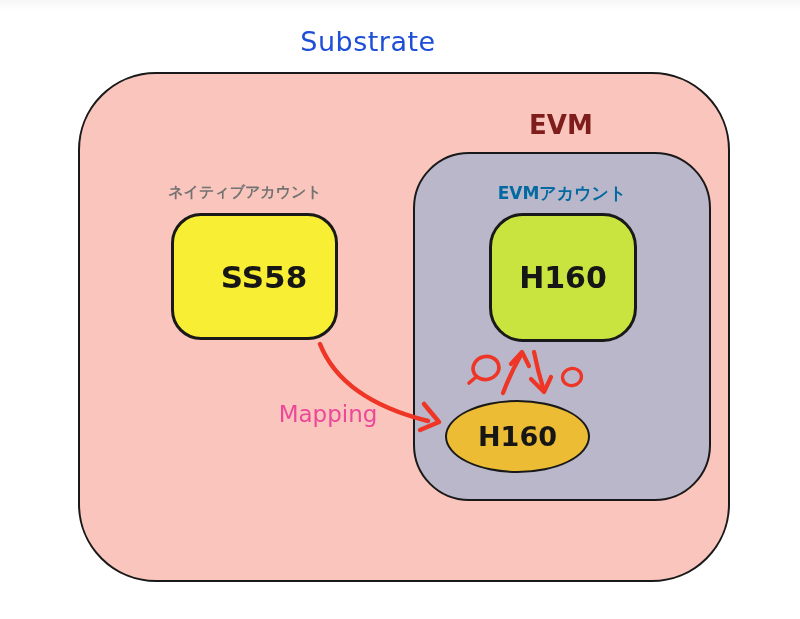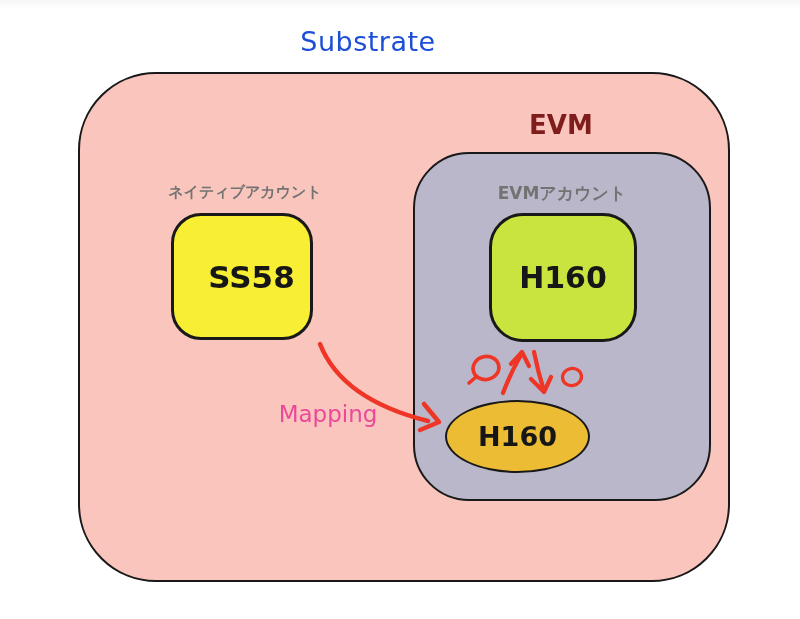--- a/index.html
+++ b/index.html
@@ -23,37 +23,37 @@
   .substrate-container {
     position: absolute; left: 78px; top: 72px; width: 652px; height: 510px;
     background: #f9c5bd; border: 2.5px solid #191919; border-radius: 78px;
     box-sizing: border-box;
   }
   .native-account-label {
     position: absolute; left: 160px; top: 183px; width: 170px;
     text-align: center; font-size: 15px; font-weight: bold; color: #737373;
   }
   .ss58-box {
-    position: absolute; left: 171px; top: 213px; width: 142px; height: 127px;
+    position: absolute; left: 171px; top: 213px; width: 167px; height: 127px;
     background: #f8ee33; border: 3px solid #191919; border-radius: 30px;
     box-sizing: border-box; display: flex; align-items: center; justify-content: center; padding-left: 19px;
   }
   .ss58-box .box-label { font-size: 31px; font-weight: bold; color: #161616; }
   .evm-title {
     position: absolute; left: 461px; top: 110px; width: 200px;
     text-align: center; font-size: 26px; font-weight: bold; color: #7f1d1d;
   }
   .evm-container {
     position: absolute; left: 413px; top: 152px; width: 298px; height: 349px;
     background: #b9b7c9; border: 2.5px solid #191919; border-radius: 56px;
     box-sizing: border-box;
   }
   .evm-account-label {
     position: absolute; left: 477px; top: 182px; width: 170px;
-    text-align: center; font-size: 17px; font-weight: bold; color: #737373;
+    text-align: center; font-size: 17px; font-weight: bold; color: #0369a1;
   }
   .h160-box {
     position: absolute; left: 489px; top: 213px; width: 148px; height: 129px;
     background: #c9e43e; border: 3px solid #191919; border-radius: 34px;
     box-sizing: border-box; display: flex; align-items: center; justify-content: center;
   }
   .h160-box .box-label { font-size: 30px; font-weight: bold; color: #161616; }
   .h160-ellipse {
     position: absolute; left: 445px; top: 400px; width: 145px; height: 73px;
     background: #ecbc34; border: 2.5px solid #191919; border-radius: 50%;

